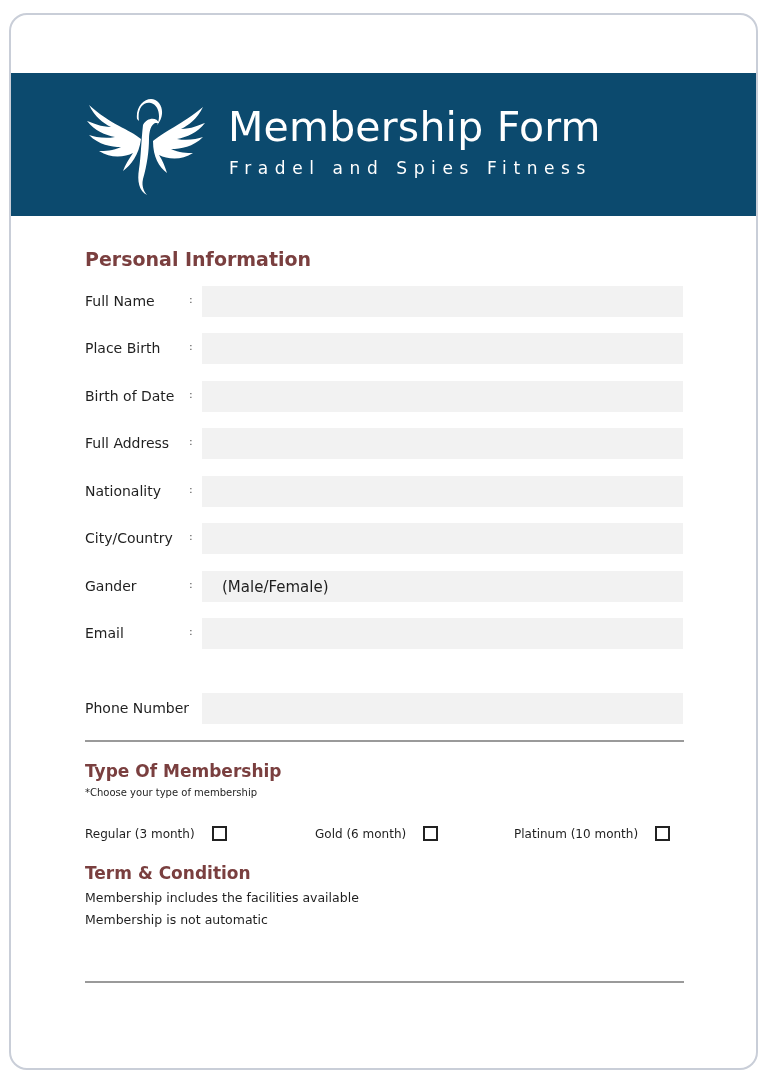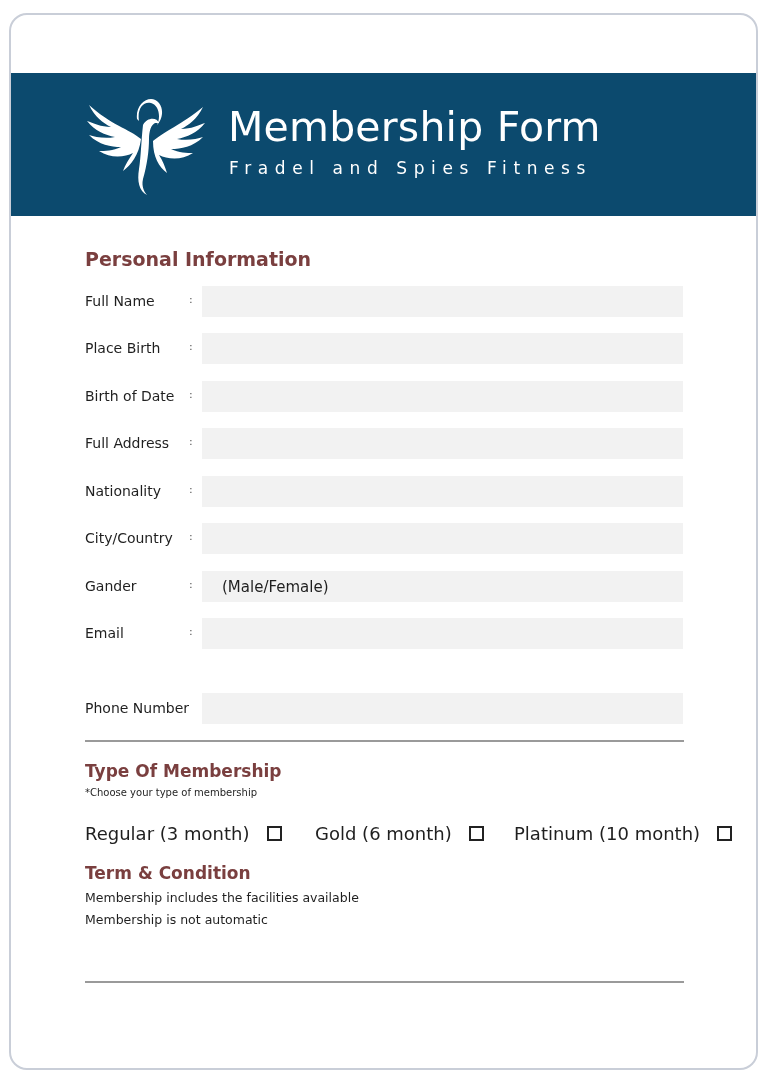--- a/index.html
+++ b/index.html
@@ -102,21 +102,21 @@
       color: #1f1f1f;
       white-space: nowrap;
     }
     .option {
       position: absolute;
       top: 808px;
       height: 20px;
       white-space: nowrap;
     }
     .option .opt-label {
-      font-size: 18px;
+      font-size: 12px;
       color: #1f1f1f;
       vertical-align: middle;
     }
     .option .checkbox {
       display: inline-block;
       width: 15px; height: 15px;
       border: 2px solid #222;
       vertical-align: middle;
       margin-left: 12px;
       background: #fff;

